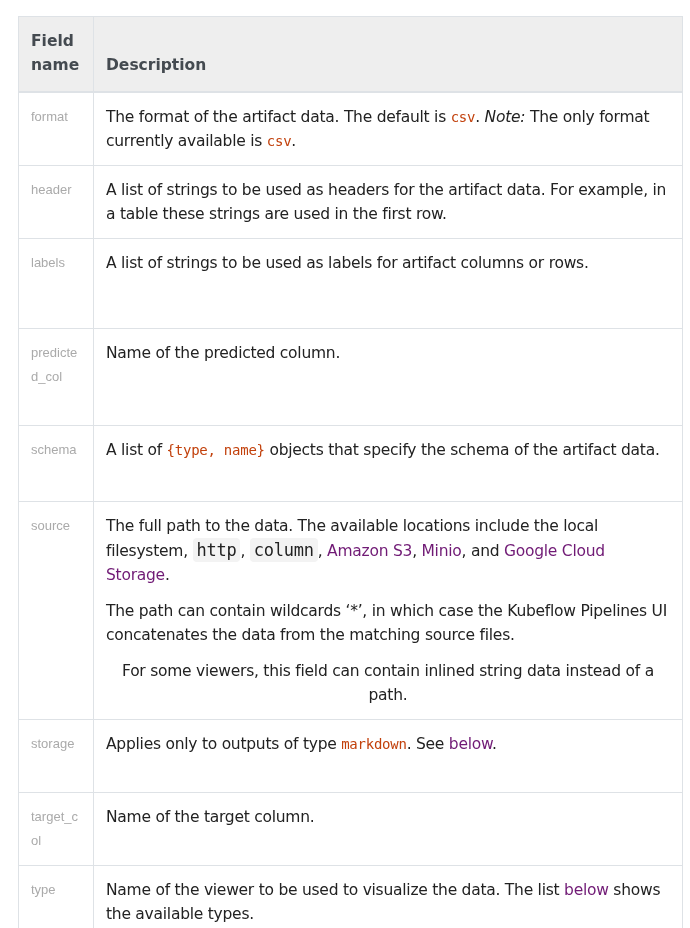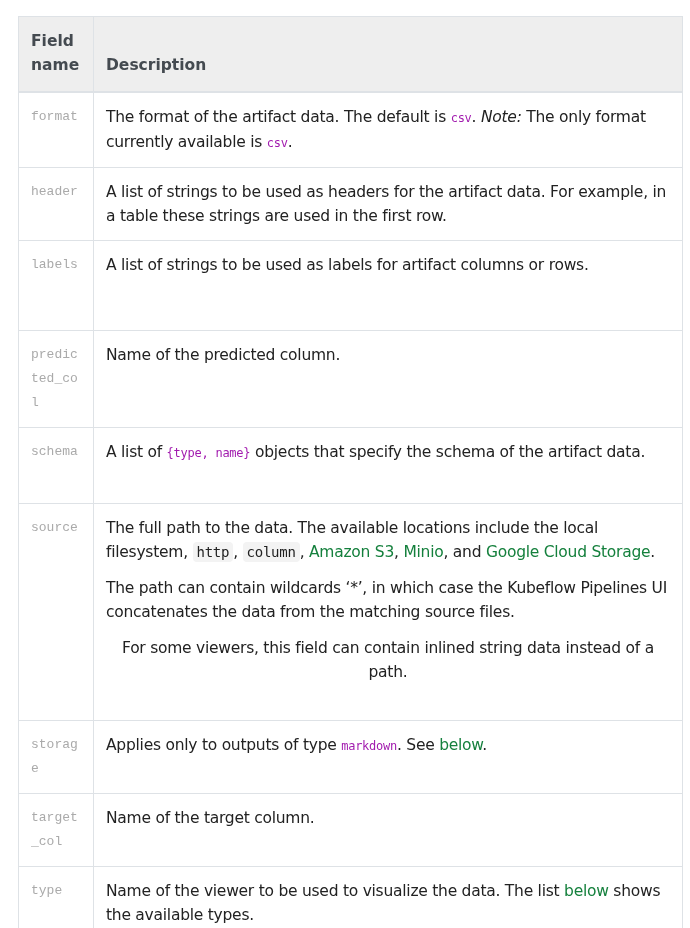--- a/index.html
+++ b/index.html
@@ -17,34 +17,34 @@
   thead th {
     background: #eeeeee; font-weight: bold; color: #444a50;
     vertical-align: bottom; padding: 12px 12px 14px 12px;
     border-bottom: 2px solid #dee2e6;
     margin-left: 40px;
   }
   col.c1 { width: 75px; }
   col.c2 { width: 589px; }
   td { padding: 12px 12px 12px 12px; }
   td.field {
-    font-family: Liberation Mono, monospace;
+    font-family: Liberation Sans, sans-serif;
     font-size: 13px; color: #aaaaaa; word-break: break-all; line-height: 24px;
   }
   td.desc { letter-spacing: -0.25px; }
   .code {
     font-family: "DejaVu Sans Mono", "Liberation Mono", monospace;
-    font-size: 12px; color: #a21caf;
+    font-size: 14px; color: #c2410c;
   }
   .codebox {
     font-family: "DejaVu Sans Mono", "Liberation Mono", monospace;
-    font-size: 14px; color: #222222; background: #f3f3f3;
+    font-size: 17px; color: #222222; background: #f3f3f3;
     padding: 2px 4px; border-radius: 4px;
   }
-  a { color: #15803d; text-decoration: none; }
+  a { color: #701a75; text-decoration: none; }
   p { margin: 0 0 12px 0; }
   p:last-child { margin-bottom: 0; text-align: center; }
 </style>
 </head>
 <body>
 
 <div class="wrap">
 <table>
   <colgroup>
         <col class="c1">

